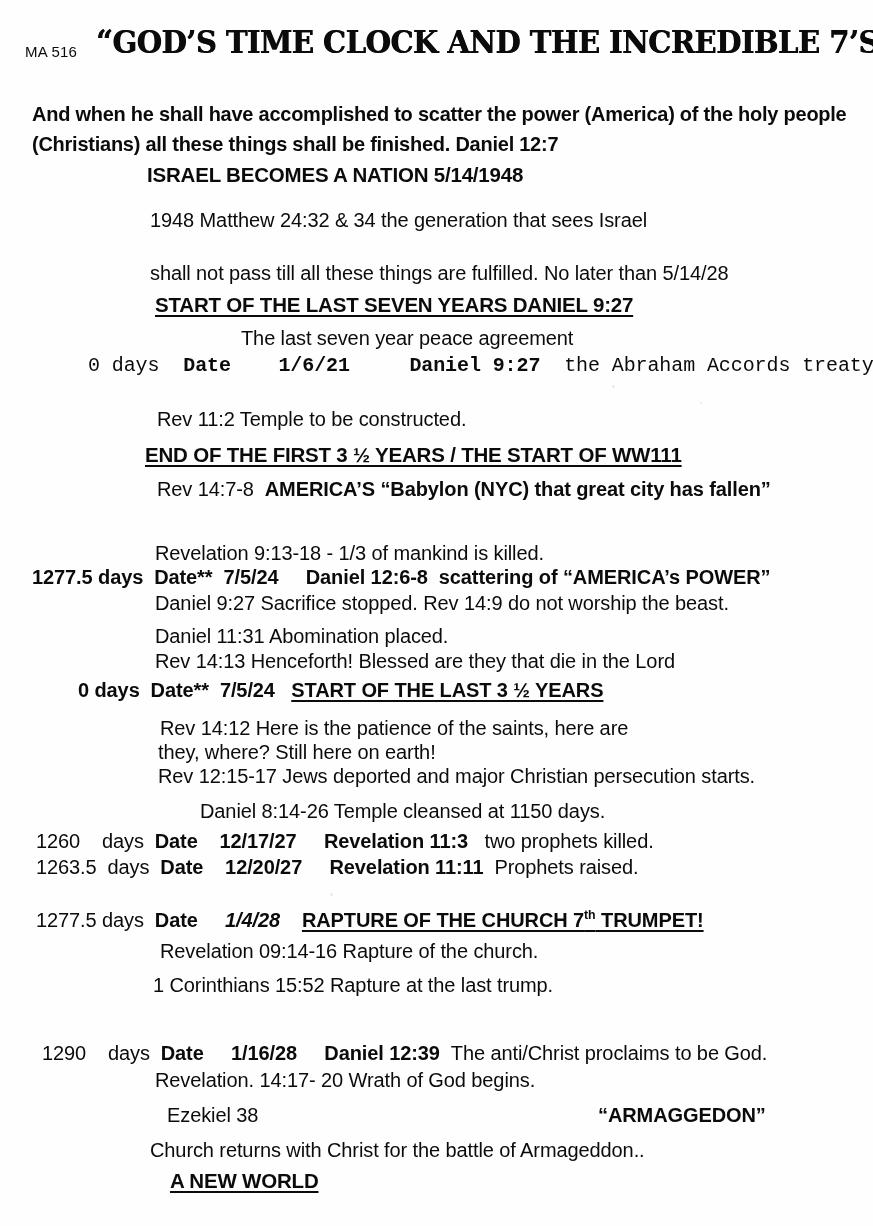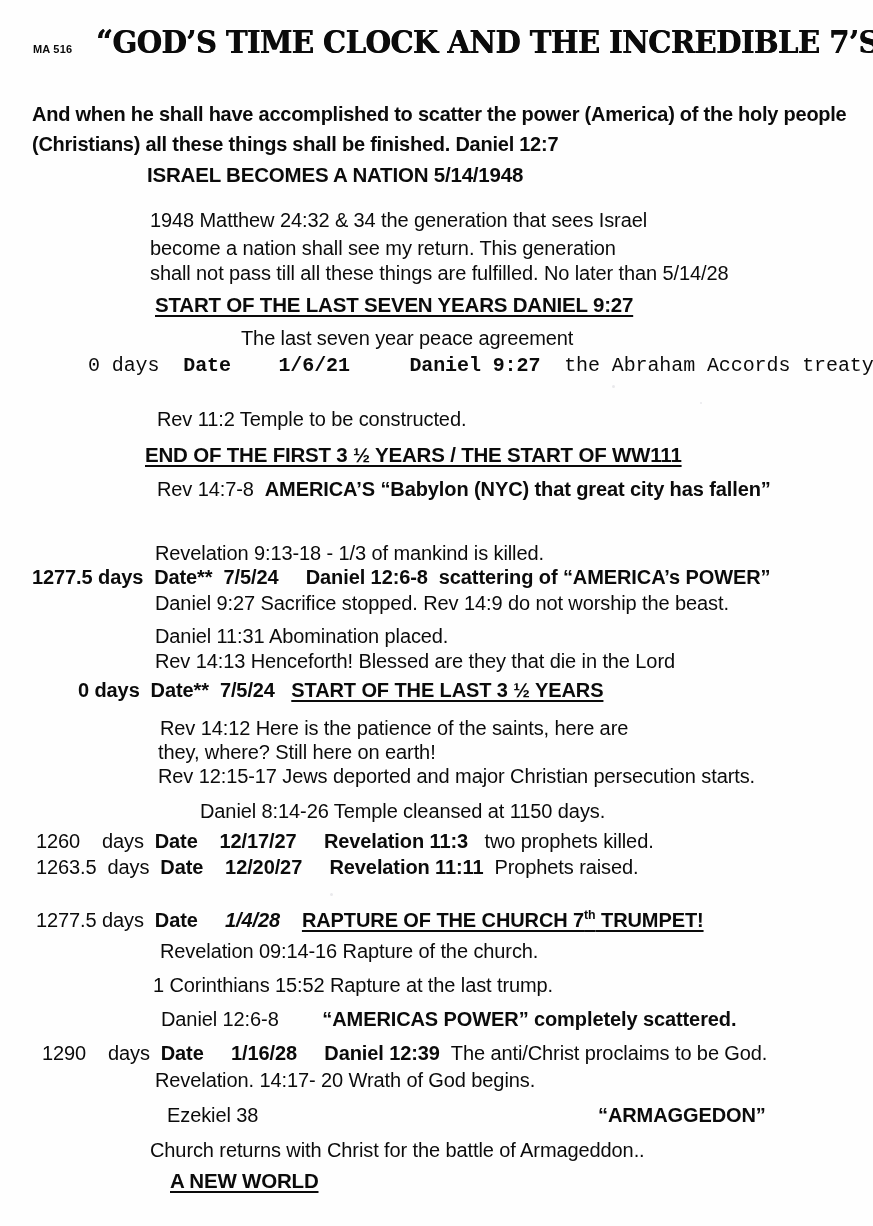--- a/index.html
+++ b/index.html
@@ -24,23 +24,23 @@
 
   
   .header-row {
     position: absolute;
     left: 0; top: 24px;
     width: 873px;
     height: 46px;
   }
   .doc-code {
     position: absolute;
-    left: 33px; top: 19px;
-    font-size: 11px;
-    font-weight: bold;
+    left: 25px; top: 19px;
+    font-size: 15px;
+    font-weight: normal;
     letter-spacing: 0.2px;
     font-family: "Liberation Sans", sans-serif;
   }
   .doc-title {
     position: absolute;
     left: 96px; top: 0px;
     font-family: "DejaVu Serif", serif;
     font-weight: bold;
     font-size: 31px;
     letter-spacing: -0.6px;
@@ -108,21 +108,20 @@
 
   <div class="header-row">
     <div class="doc-code">MA 516</div>
     <div class="doc-title">“GOD’S TIME CLOCK AND THE INCREDIBLE 7’S”</div>
   </div>
 
   <div class="epigraph">And when he shall have accomplished to scatter the power (America) of the holy people (Christians) all these things shall be finished. Daniel 12:7</div>
 
   <div class="ln hdp" style="left:147px; top:164px;">ISRAEL BECOMES A NATION 5/14/1948</div>
   <div class="ln" style="left:150px; top:209px;">1948 Matthew 24:32 &amp; 34 the generation that sees Israel</div>
-  <div class="ln" style="left:150px; top:237px;">become a nation shall see my return. This generation</div>
   <div class="ln" style="left:150px; top:262px;">shall not pass till all these things are fulfilled. No later than 5/14/28</div>
 
   <div class="ln hd" style="left:155px; top:294px;">START OF THE LAST SEVEN YEARS DANIEL 9:27</div>
   <div class="ln" style="left:241px; top:327px;">The last seven year peace agreement</div>
 
   <div class="ln" style="left:88px; top:355px;font-family:Liberation Mono, monospace;">
     <span>0 days</span>
     <span>&nbsp;</span><b class="s">Date</b>
     <span>&nbsp;&nbsp;&nbsp;</span><b class="s">1/6/21</b>
     <span>&nbsp;&nbsp;&nbsp;&nbsp;</span><b class="s">Daniel 9:27</b>
@@ -184,24 +183,20 @@
   <div class="ln" style="left:36px; top:904px;">
     <span>1277.5 days</span>
     <span>&nbsp;</span><b class="s">Date</b>
     <span>&nbsp;&nbsp;&nbsp;&nbsp;</span><i class="bi">1/4/28</i>
     <span>&nbsp;&nbsp;&nbsp;</span><b class="s u-span"><span>RAPTURE OF THE CHURCH 7</span><sup class="th">th</sup><span> TRUMPET!</span></b>
   </div>
 
   <div class="ln" style="left:160px; top:940px;">Revelation 09:14-16 Rapture of the church.</div>
   <div class="ln" style="left:153px; top:974px;">1 Corinthians 15:52 Rapture at the last trump.</div>
 
-  <div class="ln" style="left:161px; top:1008px;">
-    <span>Daniel 12:6-8</span>
-    <span>&nbsp;&nbsp;&nbsp;&nbsp;&nbsp;&nbsp;&nbsp;</span><b class="s">“AMERICAS POWER” completely scattered.</b>
-  </div>
 
   <div class="ln" style="left:42px; top:1042px;">
     <span>1290</span>
     <span>&nbsp;&nbsp;&nbsp;</span><span>days</span>
     <span>&nbsp;</span><b class="s">Date</b>
     <span>&nbsp;&nbsp;&nbsp;&nbsp;</span><b class="s">1/16/28</b>
     <span>&nbsp;&nbsp;&nbsp;&nbsp;</span><b class="s">Daniel 12:39</b>
     <span>&nbsp;</span><span>The anti/Christ proclaims to be God.</span>
   </div>
 

